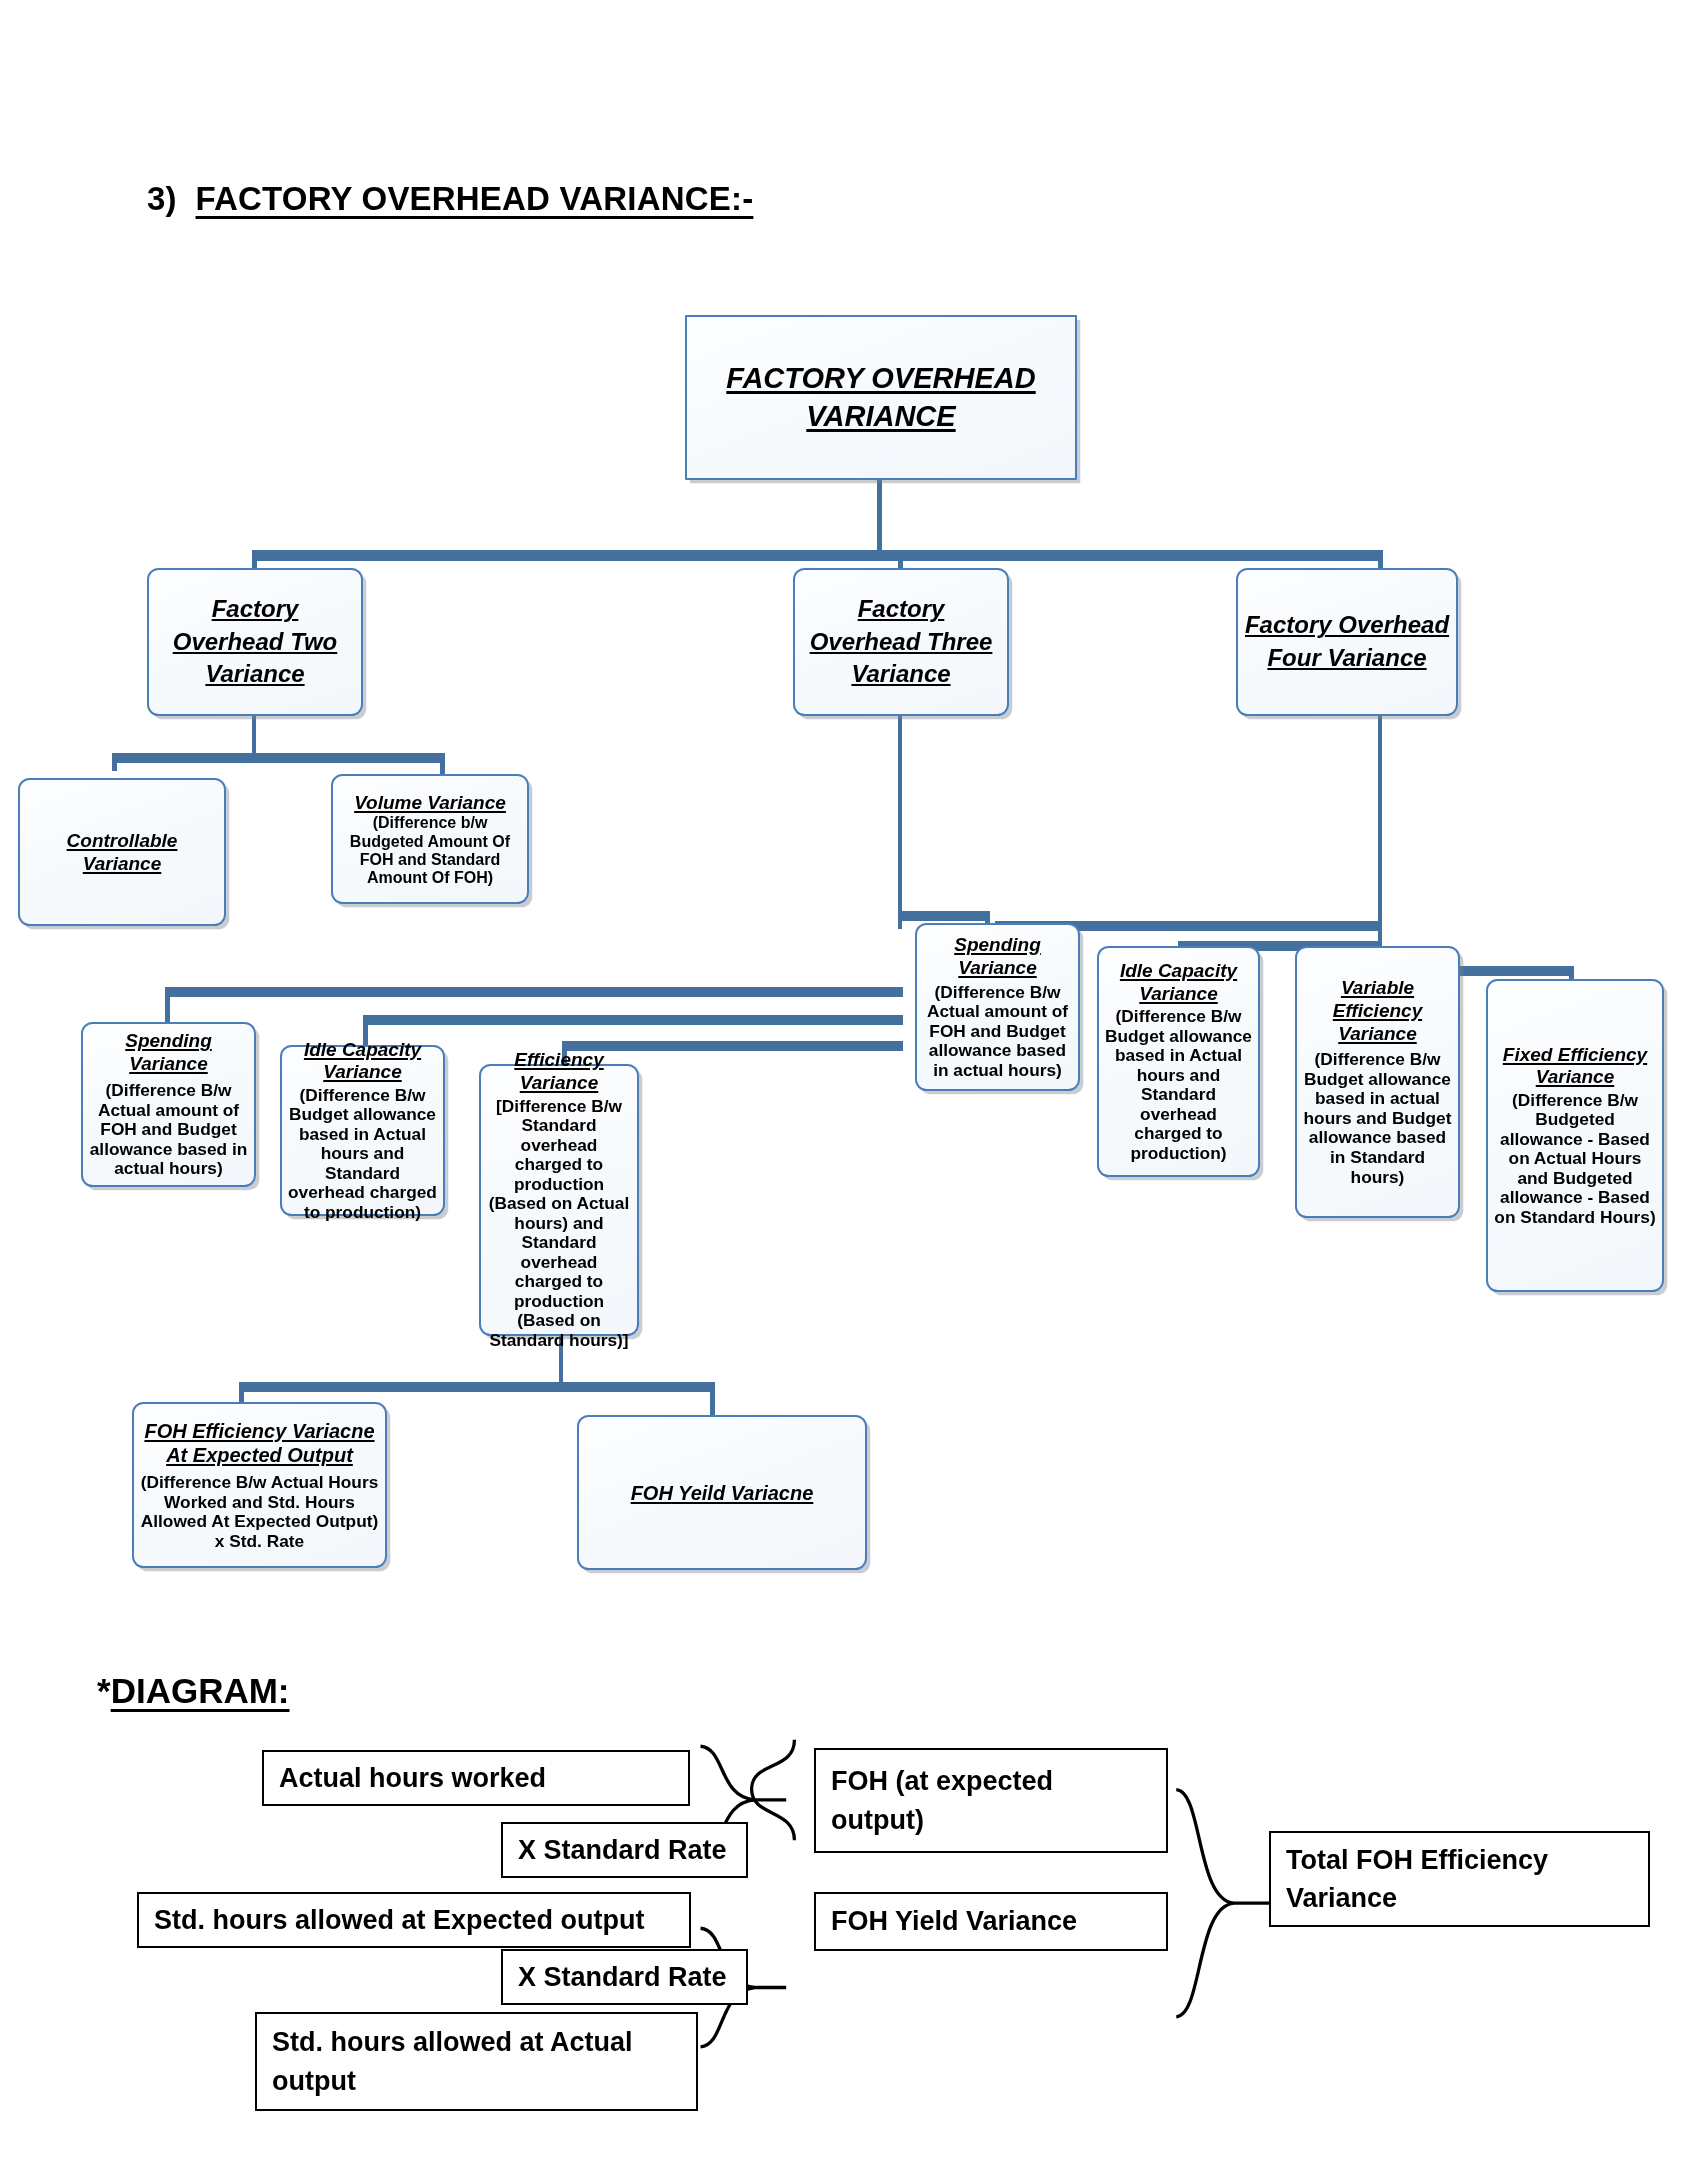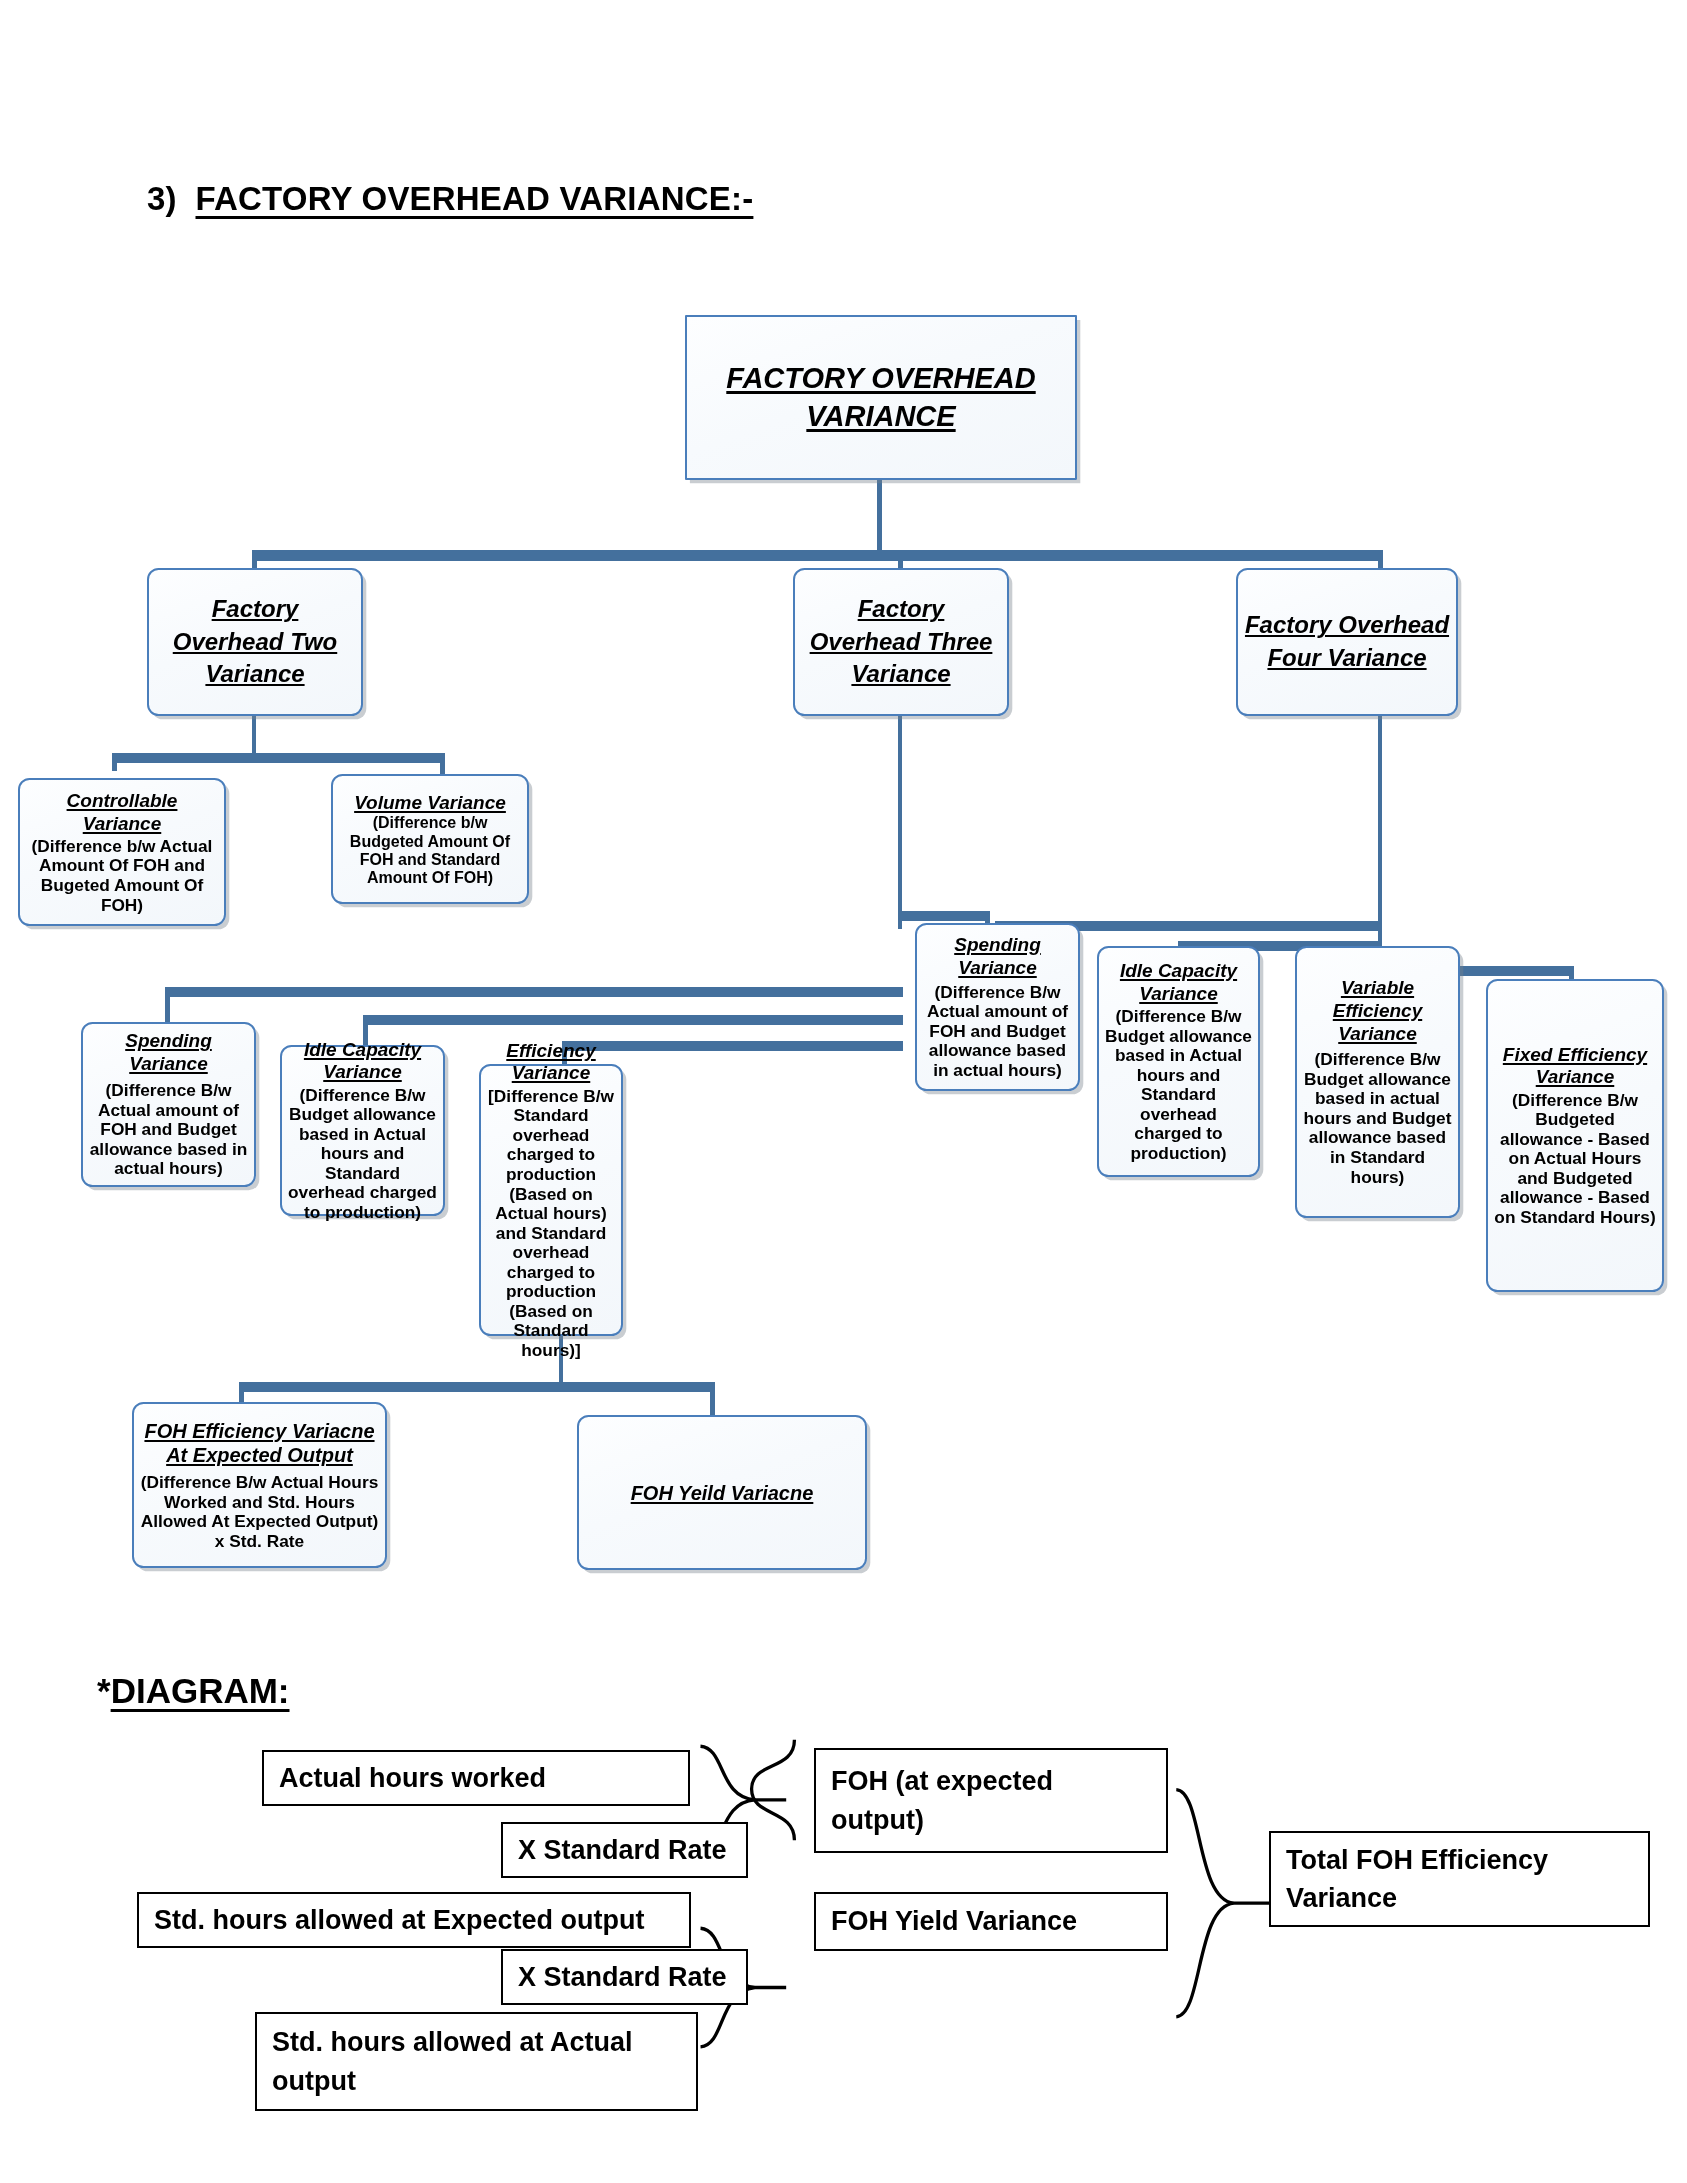--- a/index.html
+++ b/index.html
@@ -63,21 +63,21 @@
   #n-fixeff .ttl{font-size:19px;line-height:1.2;}
   #n-fixeff .bdy{font-size:17.3px;margin-top:1.6px;}
 
   
   #n-spendL{left:81px;top:1022px;width:175px;height:165px;}
   #n-spendL .ttl{font-size:19px;line-height:1.2;}
   #n-spendL .bdy{font-size:17.3px;margin-top:5px;}
   #n-idleL{left:280px;top:1045px;width:165px;height:171px;}
   #n-idleL .ttl{font-size:19px;line-height:1.2;}
   #n-idleL .bdy{font-size:17.3px;margin-top:1.6px;}
-  #n-effL{left:479px;top:1064px;width:144px;height:272px;}
+  #n-effL{left:479px;top:1064px;width:160px;height:272px;}
   #n-effL .ttl{font-size:19px;line-height:1.2;}
   #n-effL .bdy{font-size:17.3px;margin-top:1.6px;}
 
   
   #n-fohEff{left:132px;top:1402px;width:255px;height:166px;}
   #n-fohEff .ttl{font-size:20px;line-height:1.2;}
   #n-fohEff .bdy{font-size:17.3px;margin-top:6.6px;}
   #n-fohYld{left:577px;top:1415px;width:290px;height:155px;}
   #n-fohYld .ttl{font-size:20px;line-height:1.2;}
   #n-fohYld .bdy{font-size:17.3px;margin-top:8.2px;}
@@ -152,21 +152,20 @@
 <div class="node" id="n-three">
   <span class="ttl">Factory Overhead Three Variance</span>
 </div>
 <div class="node" id="n-four">
   <span class="ttl">Factory Overhead Four Variance</span>
 </div>
 
 <div class="node" id="n-ctrl">
   <div>
     <span class="ttl">Controllable Variance</span>
-    <span class="bdy">(Difference b/w Actual Amount Of FOH and Bugeted Amount Of FOH)</span>
   </div>
 </div>
 <div class="node" id="n-vol">
   <div>
     <span class="ttl">Volume Variance</span>
     <span class="bdy">(Difference b/w Budgeted Amount Of FOH and Standard Amount Of FOH)</span>
   </div>
 </div>
 
 <div class="node" id="n-spend3">

